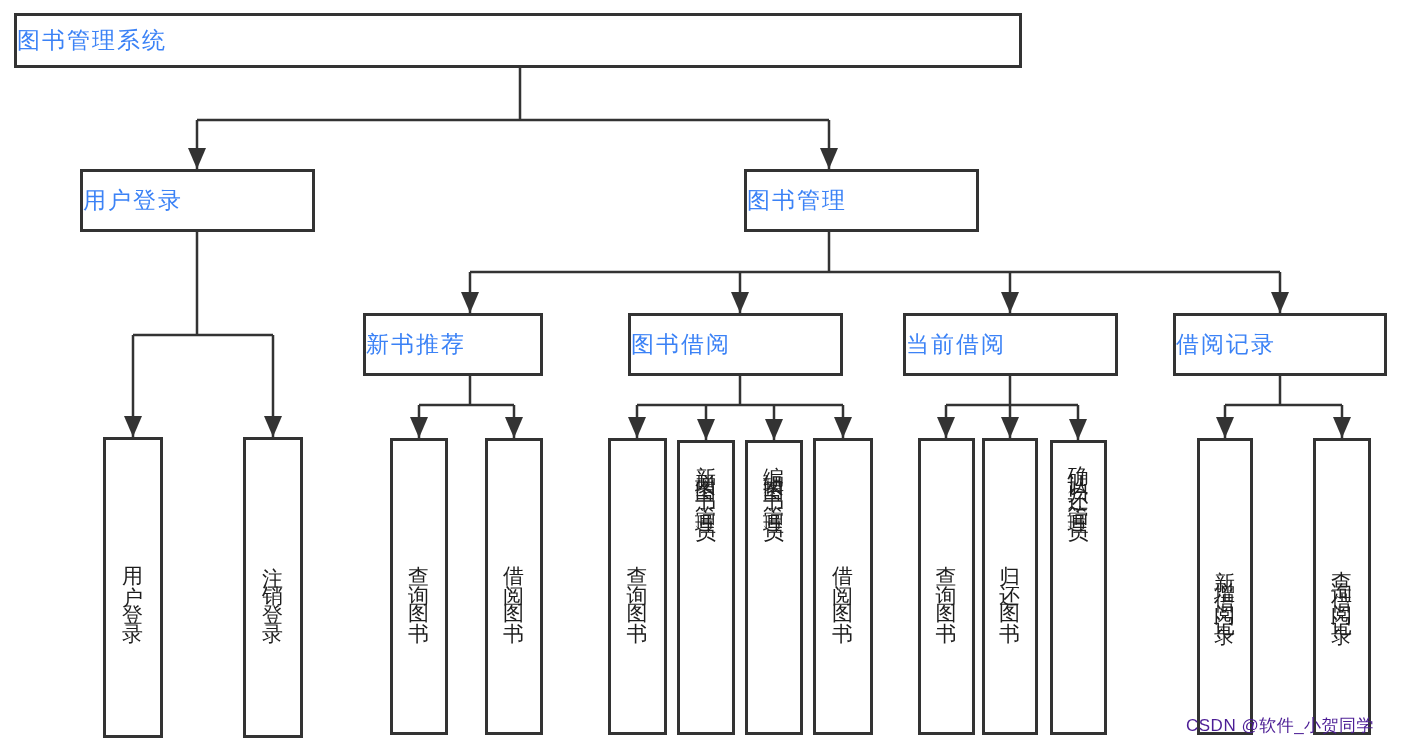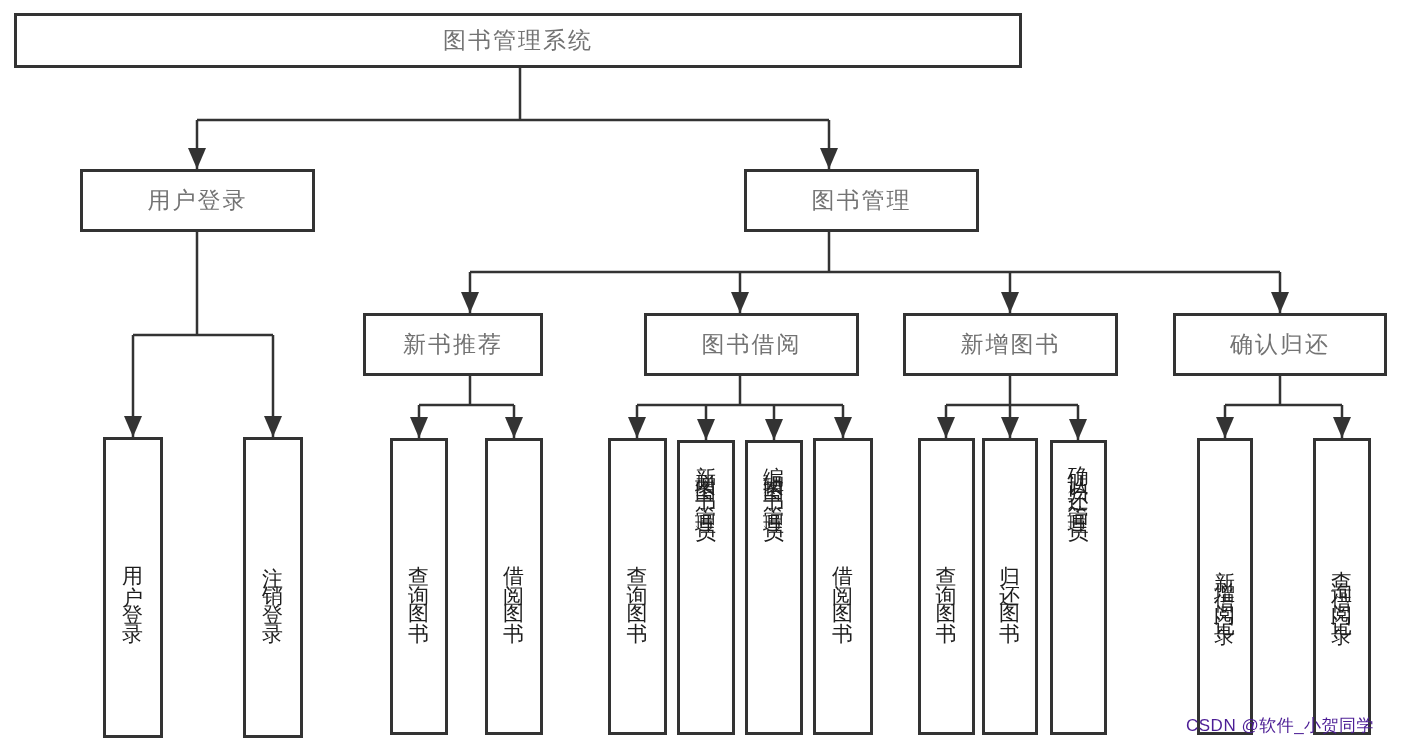--- a/index.html
+++ b/index.html
@@ -4,22 +4,22 @@
 <style>
   html,body { margin:0; padding:0; background:#ffffff; }
   #canvas {
     position:relative; width:1405px; height:747px; overflow:hidden;
     background:#ffffff; font-family:"Liberation Sans", sans-serif;
   }
   #wires { position:absolute; left:0; top:0; width:1405px; height:747px; }
   .hbox {
     position:absolute; box-sizing:border-box;
     border:3px solid #333333; background:#ffffff;
-    display:flex; align-items:center; justify-content:center;
-    font-size:23px; letter-spacing:2px; color:#737373; white-space:nowrap;
+    display:flex; align-items:center; 
+    font-size:23px; letter-spacing:2px; color:#3b82f6; white-space:nowrap;
   }
   .vbox {
     position:absolute; box-sizing:border-box;
     border:3px solid #333333; background:#ffffff;
     display:flex; justify-content:center; align-items:center;
   }
   .vbox.top { align-items:flex-start; padding-top:6px; }
   .vtext {
     writing-mode:vertical-rl; text-orientation:mixed;
     font-size:21px; line-height:1; color:#1d1d1d;
@@ -85,28 +85,28 @@
   <div class="hbox" style="left:80px; top:169px; width:235px; height:63px;">
     <span>用户登录</span>
   </div>
   <div class="hbox" style="left:711px; top:169px; width:235px; height:63px;margin-left:33px;">
     <span>图书管理</span>
   </div>
 
   <div class="hbox" style="left:363px; top:313px; width:180px; height:63px;">
     <span>新书推荐</span>
   </div>
-  <div class="hbox" style="left:644px; top:313px; width:215px; height:63px;">
+  <div class="hbox" style="left:628px; top:313px; width:215px; height:63px;">
     <span>图书借阅</span>
   </div>
   <div class="hbox" style="left:903px; top:313px; width:215px; height:63px;">
-    <span>新增图书</span>
+    <span>当前借阅</span>
   </div>
   <div class="hbox" style="left:1173px; top:313px; width:214px; height:63px;">
-    <span>确认归还</span>
+    <span>借阅记录</span>
   </div>
 
   <div class="vbox" style="left:103px; top:437px; width:60px; height:301px;">
     <span class="vtext ls4">用户登录</span>
   </div>
   <div class="vbox" style="left:243px; top:437px; width:60px; height:301px;">
     <span class="vtext ls4">注销登录</span>
   </div>
 
   <div class="vbox" style="left:390px; top:438px; width:58px; height:297px;">

